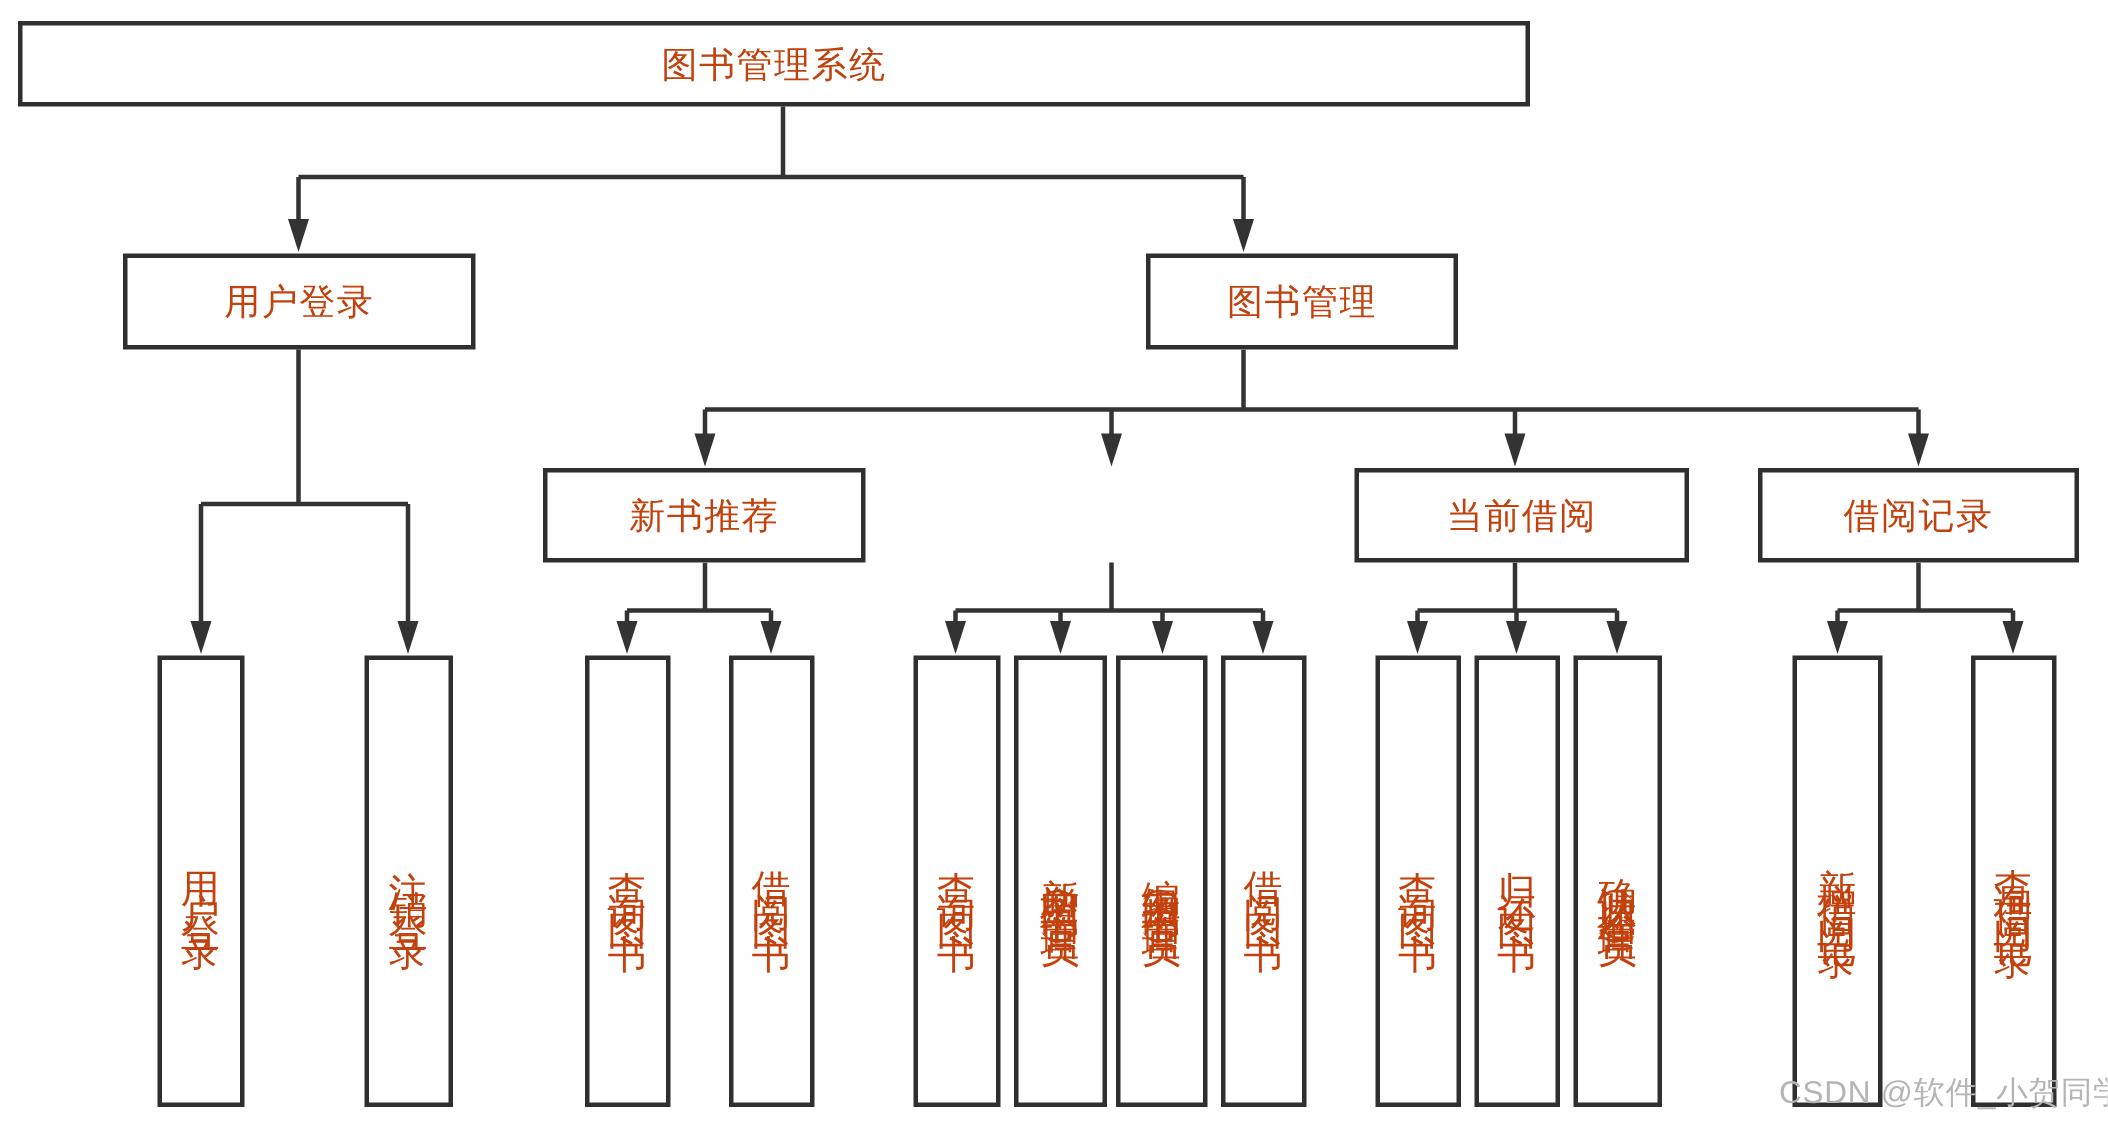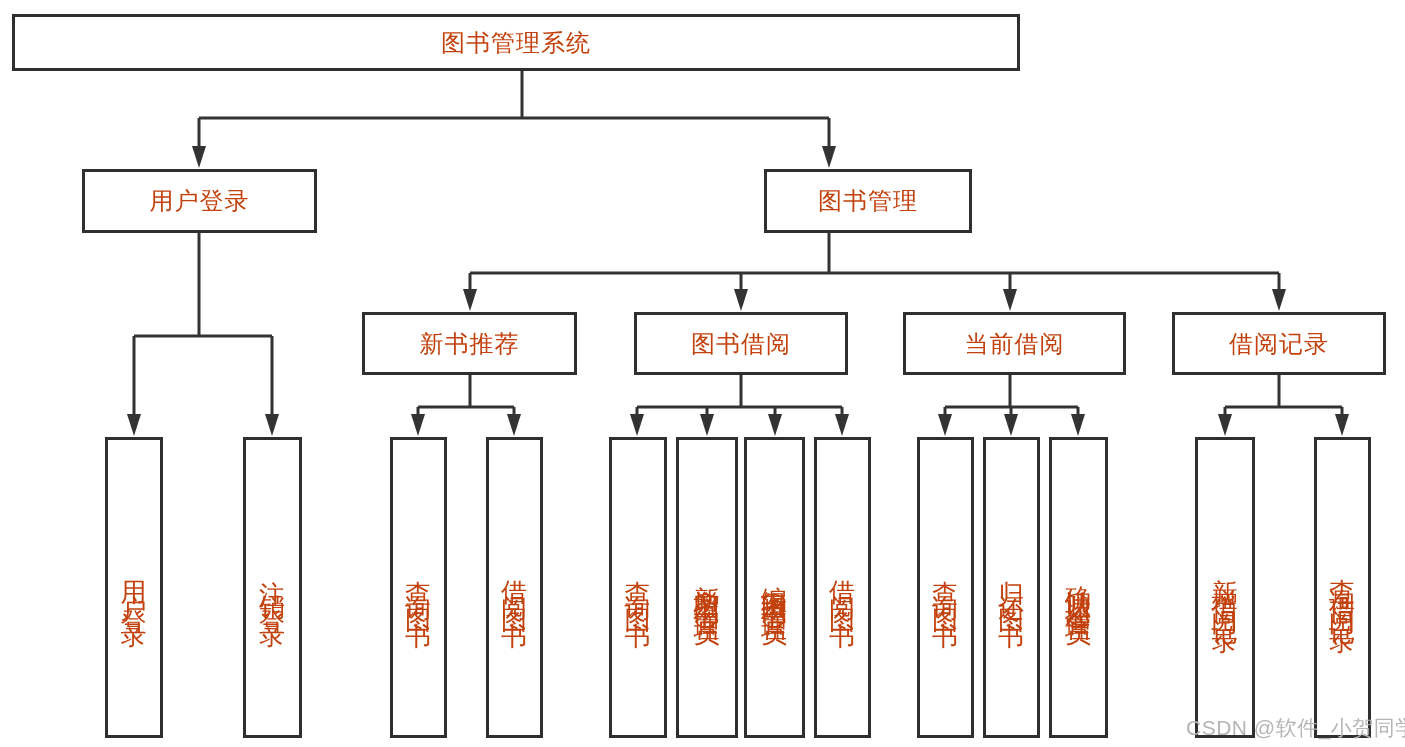--- a/index.html
+++ b/index.html
@@ -130,23 +130,20 @@
   <div class="node node-h node-user-login">
     <span>用户登录</span>
   </div>
   <div class="node node-h node-book-mgmt">
     <span>图书管理</span>
   </div>
 
   <div class="node node-h node-l3-1">
     <span>新书推荐</span>
   </div>
-  <div class="node node-h node-l3-2">
-    <span>图书借阅</span>
-  </div>
   <div class="node node-h node-l3-3">
     <span>当前借阅</span>
   </div>
   <div class="node node-h node-l3-4">
     <span>借阅记录</span>
   </div>
 
   <div class="node leaf leaf-short lf0">
     <span class="vtext">用户登录</span>
   </div>

